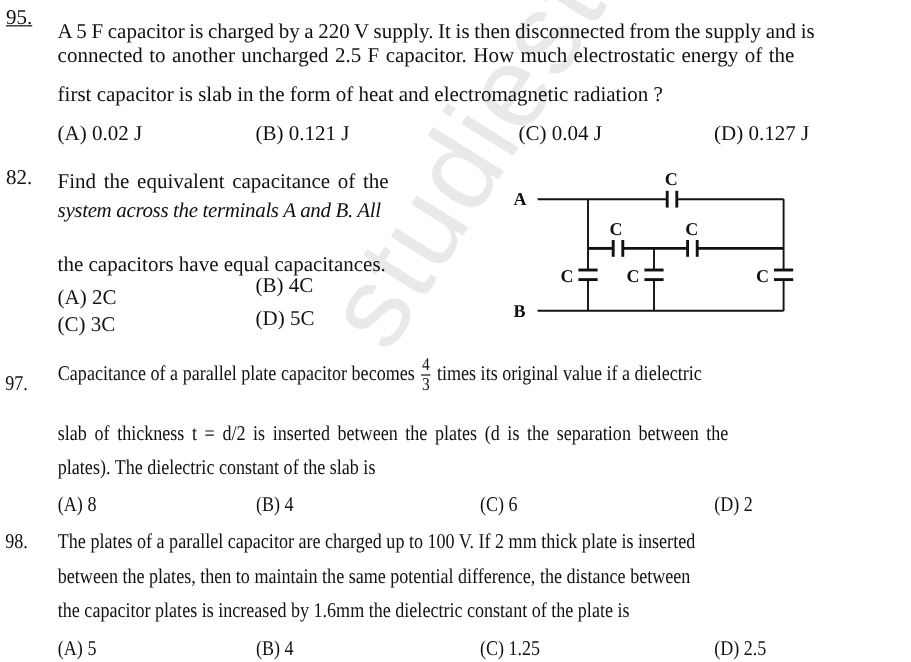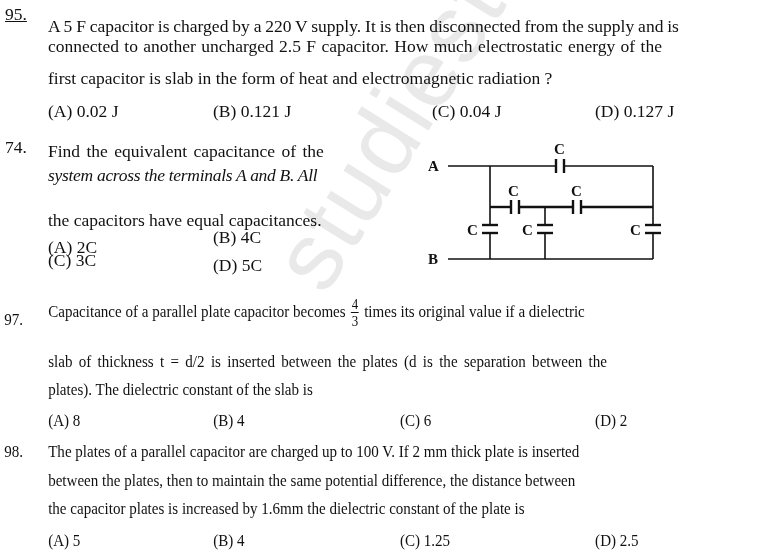--- a/index.html
+++ b/index.html
@@ -35,27 +35,27 @@
   <span class="line" style="top:16px; word-spacing:-0.5px;">A 5  F capacitor is charged by a 220 V supply. It is then disconnected from the supply and is</span>
   <span class="line" style="top:36px; word-spacing:1px;">connected to another uncharged  2.5  F  capacitor. How much electrostatic energy of the</span>
   <span class="line" style="top:68px;">first capacitor is slab in the form of heat and electromagnetic radiation ?</span>
   <span class="opt" style="left:48px; top:101px;">(A) 0.02 J</span>
   <span class="opt" style="left:213px; top:101px;text-align:right;">(B) 0.121 J</span>
   <span class="opt" style="left:400px; top:101px;margin-left:32px;">(C) 0.04 J</span>
   <span class="opt" style="left:595px; top:101px;">(D) 0.127 J</span>
 </div>
 
 <div class="q" style="top:0;">
-  <span class="qnum" style="top:137px;">74.</span>
+  <span class="qnum" style="top:137px;">82.</span>
   <span class="line" style="top:141px; word-spacing:2px;">Find the equivalent capacitance of the</span>
   <span class="line" style="top:165px; letter-spacing:-0.3px;font-style:italic;">system across the terminals A and B. All</span>
   <span class="line" style="top:210px;">the capacitors have equal capacitances.</span>
   <span class="opt" style="left:48px; top:237px;">(A) 2C</span>
   <span class="opt" style="left:213px; top:227px;">(B) 4C</span>
-  <span class="opt" style="left:48px; top:250px;">(C) 3C</span>
+  <span class="opt" style="left:48px; top:260px;">(C) 3C</span>
   <span class="opt" style="left:213px; top:255px;">(D) 5C</span>
 </div>
 
 <svg style="position:absolute; left:410px; top:130px; z-index:1;" width="260" height="150" viewBox="0 0 260 150">
   <g stroke="#111" stroke-width="1.6" fill="none">
 
     <line x1="38" y1="36" x2="146" y2="36"></line>
     <line x1="154" y1="36" x2="243" y2="36"></line>
     <line x1="146" y1="29" x2="146" y2="43" stroke-width="2.4"></line>
     <line x1="154" y1="29" x2="154" y2="43" stroke-width="2.4"></line>

